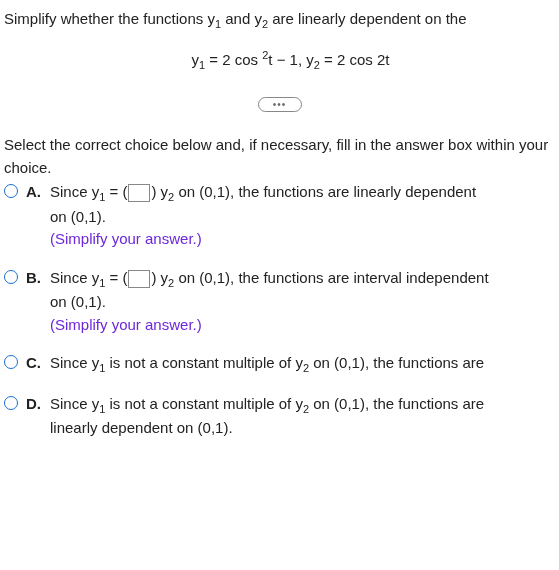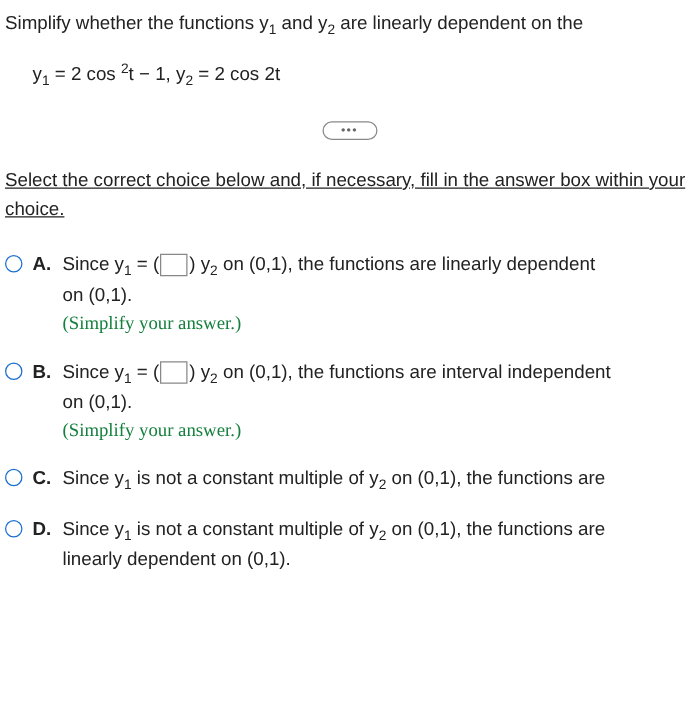--- a/index.html
+++ b/index.html
@@ -7,42 +7,42 @@
     width: 559px;
     height: 570px;
     font-family: Arial, Helvetica, sans-serif;
     font-size: 15px;
     color: #222;
     padding: 8px 4px;
     line-height: 1.5;
     background: #fff;
   }
   .prompt { margin-bottom: 14px; }
-  .equation { margin: 8px 0 24px 22px; font-size: 15px; }
+  .equation { margin: 8px 0 24px 22px; font-size: 15px; text-align: center; }
   .sup { vertical-align: super; font-size: 11px; }
   .sub { vertical-align: sub; font-size: 11px; }
   .divider-row {
     display: flex;
     justify-content: center;
     margin: 18px 0 22px 0;
   }
   .divider-pill {
     border: 1px solid #888;
     border-radius: 10px;
     width: 44px;
     height: 15px;
     display: flex;
     align-items: center;
     justify-content: center;
     color: #666;
     font-size: 10px;
     letter-spacing: 1px;
     cursor: pointer;
   }
-  .instruction { margin-bottom: 22px; text-decoration: underline; }
+  .instruction { margin-bottom: 2px; }
   .choices { }
   .choice-row {
     display: flex;
     align-items: flex-start;
     margin-bottom: 16px;
   }
   .radio {
     width: 14px;
     height: 14px;
     border: 1.5px solid #1a6fd1;
@@ -60,21 +60,21 @@
   .choice-body { flex: 1; }
   .answer-box {
     display: inline-block;
     width: 22px;
     height: 18px;
     border: 1px solid #888;
     vertical-align: middle;
     margin: 0 1px;
     background: #fff;
   }
-  .hint { color: #15803d; font-family: Liberation Serif, serif; }
+  .hint { color: #6d28d9; }
 </style>
 </head>
 <body>
 
 <div class="prompt">
   <span>Simplify whether the functions y</span><span class="sub">1</span><span> and y</span><span class="sub">2</span><span> are linearly dependent on the</span><br>
 </div>
 
 <div class="equation">
   <span>y</span><span class="sub">1</span><span> = 2 cos </span><span class="sup">2</span><span>t − 1, y</span><span class="sub">2</span><span> = 2 cos 2t</span>

